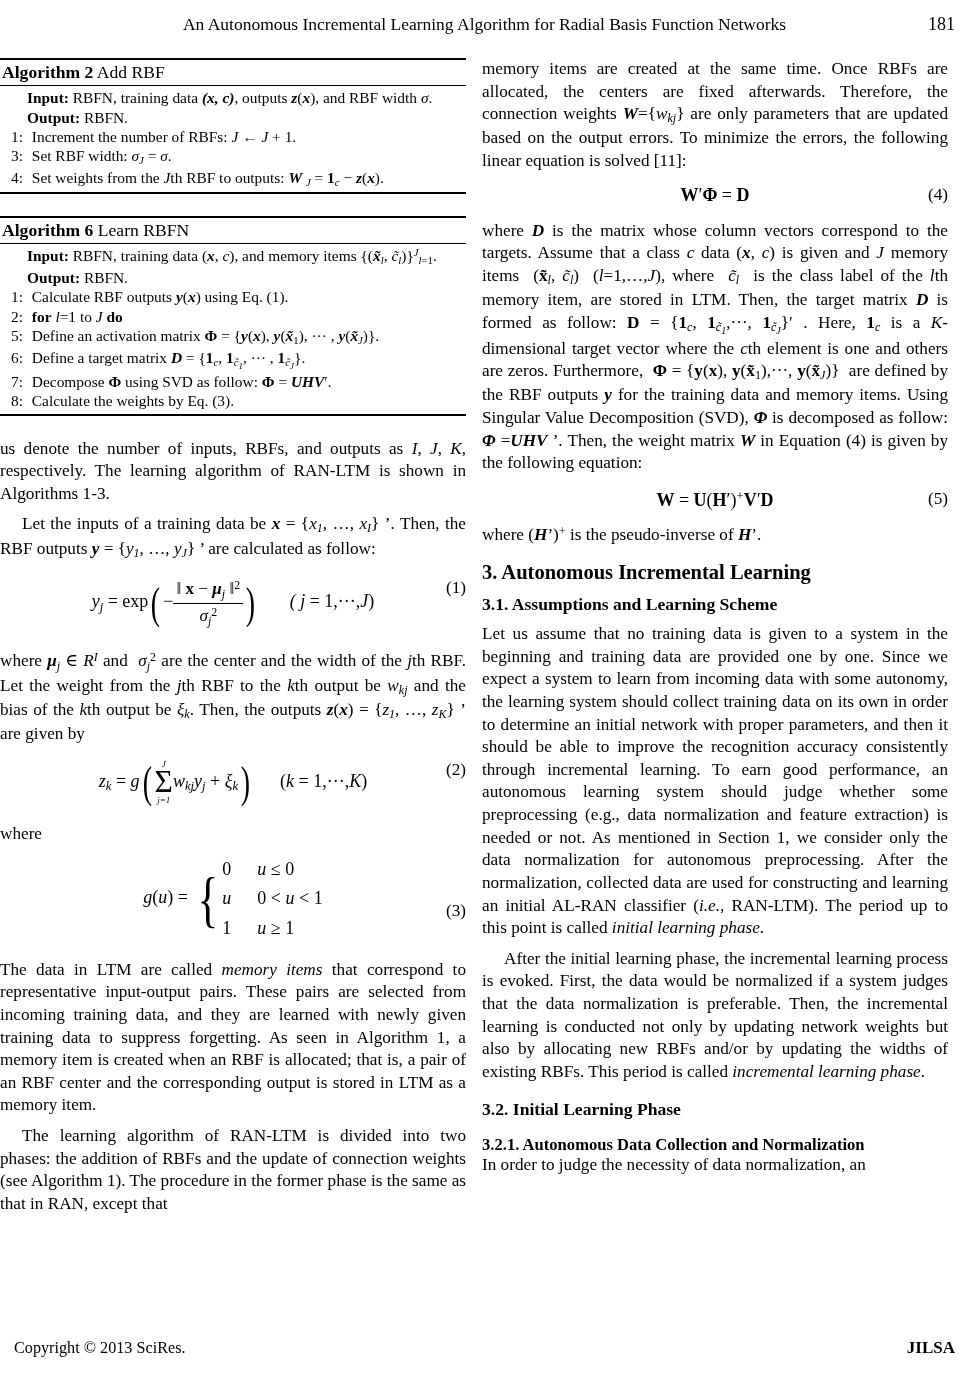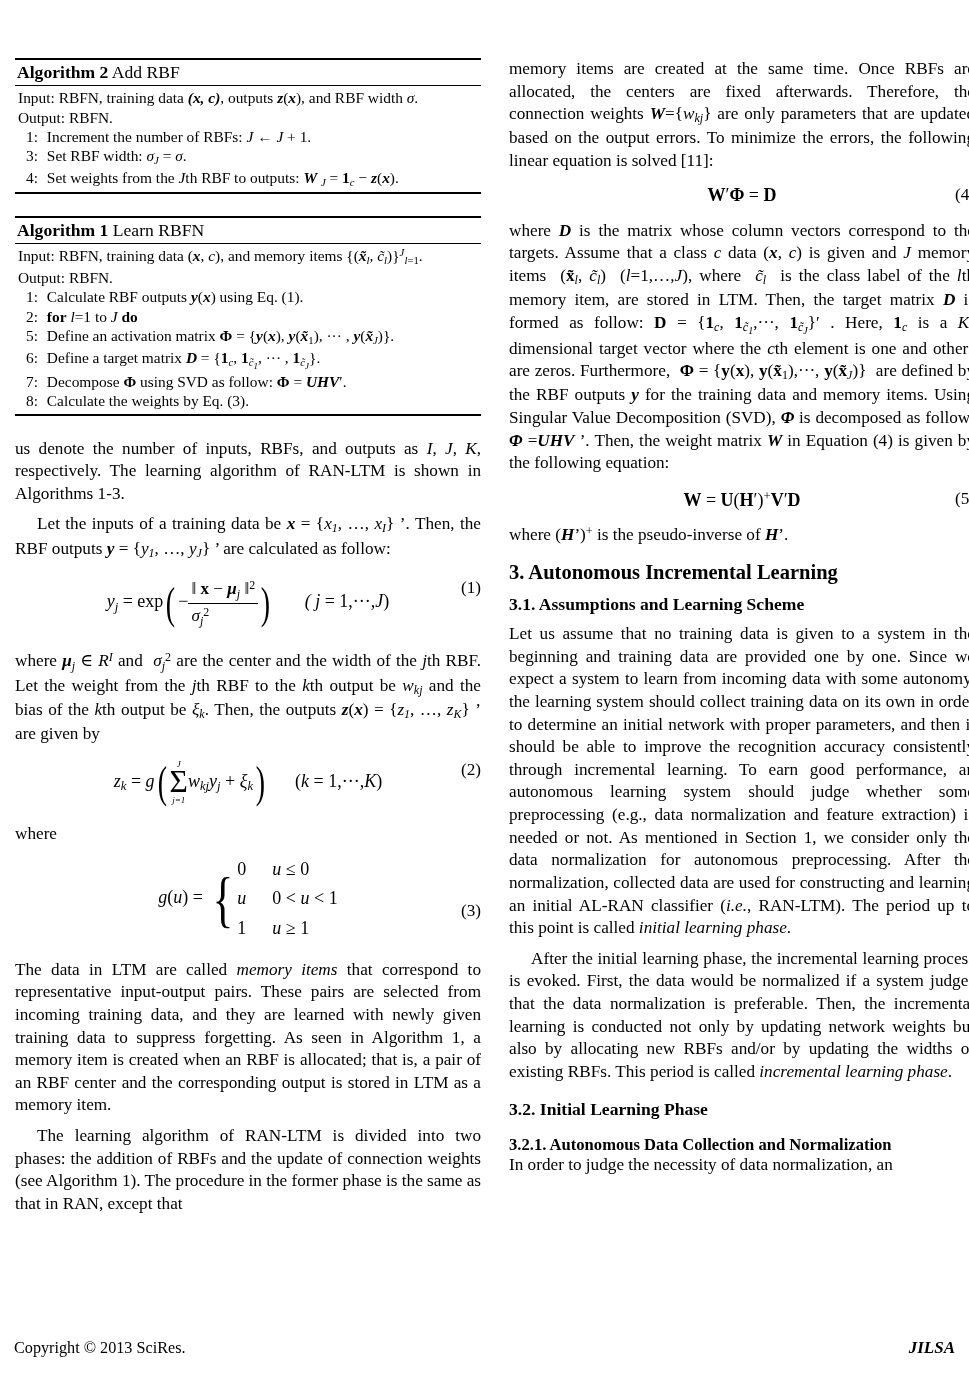--- a/index.html
+++ b/index.html
@@ -43,25 +43,25 @@
   .running-head .rh-page {
     width: 52px;
     text-align: right;
     font-size: 18px;
   }
 
   
   .columns {
     position: absolute;
     top: 58px;
-    left: 15px;
+    left: 0;
     right: 14px;
     height: 1255px;
     display: flex;
-    gap: 28px;
+    gap: 16px;
   }
   .col {
     width: 466px;
     flex: 0 0 466px;
   }
 
   p.body {
     margin: 0;
     font-size: 17.2px;
     line-height: 1.315;
@@ -100,21 +100,21 @@
     padding: 2px 2px 3px 2px;
     line-height: 1.15;
   }
   .algo-title .atname { font-weight: bold; }
   .algo-body {
     font-size: 15.4px;
     line-height: 1.255;
     padding: 2px 2px 3px 3px;
   }
   .algo-line { white-space: nowrap; }
-  .algo-line .lbl { font-weight: normal; }
+  .algo-line .lbl { font-weight: bold; margin-left: 24px; }
   .algo-num {
     display: inline-block;
     width: 20px;
     text-align: right;
     margin-right: 5px;
   }
   .ind1 { padding-left: 26px; }
 
   
   .mathit { font-style: italic; font-family: "Liberation Serif", serif; }
@@ -132,21 +132,21 @@
   .eq-num {
     position: absolute;
     right: 0;
     font-size: 17.2px;
   }
   .eq-inner { display: inline-block; }
 
   .frac {
     display: inline-block;
     vertical-align: middle;
-    text-align: left;
+    text-align: center;
     font-size: 0.95em;
   }
   .frac .num {
     display: block;
     border-bottom: 1.3px solid #000;
     padding: 0 3px 1px 3px;
   }
   .frac .den { display: block; padding: 1px 3px 0 3px; }
 
   .bigparen {
@@ -220,30 +220,33 @@
     position: absolute;
     left: 14px;
     right: 14px;
     top: 1338px;
     display: flex;
     justify-content: space-between;
     align-items: baseline;
     font-size: 16.2px;
   }
   .footer .jrn {
-    font-style: italic;
     font-weight: bold;
     font-size: 17px;
   }
 </style>
 </head>
 <body>
 
 <div class="page">
 
+  <div class="running-head">
+    <div class="rh-title">An Autonomous Incremental Learning Algorithm for Radial Basis Function Networks</div>
+    <div class="rh-page">181</div>
+  </div>
 
   <div class="columns">
 
     <div class="col">
 
       <div class="algo">
         <div class="rule-top"></div>
         <div class="algo-title">
           <span class="atname">Algorithm 2</span>
           <span>Add RBF</span>
@@ -272,21 +275,21 @@
           </div>
         </div>
         <div class="rule-bot"></div>
       </div>
 
       <div class="sp22"></div>
 
       <div class="algo">
         <div class="rule-top"></div>
         <div class="algo-title">
-          <span class="atname">Algorithm 1</span>
+          <span class="atname">Algorithm 6</span>
           <span>Learn RBFN</span>
         </div>
         <div class="rule-mid"></div>
         <div class="algo-body">
           <div class="algo-line">
             <span class="lbl">Input:</span>
             <span>RBFN, training data (<span class="mathbf">x</span>, <span class="mathit">c</span>), and memory items {(<span class="mathbf">x̃</span><span class="sub mathit">l</span>, <span class="mathit">c̃</span><span class="sub mathit">l</span>)}<span class="sup mathit">J</span><span class="sub mathit">l</span><span class="sub">=1</span>.</span>
           </div>
           <div class="algo-line">
             <span class="lbl">Output:</span>

